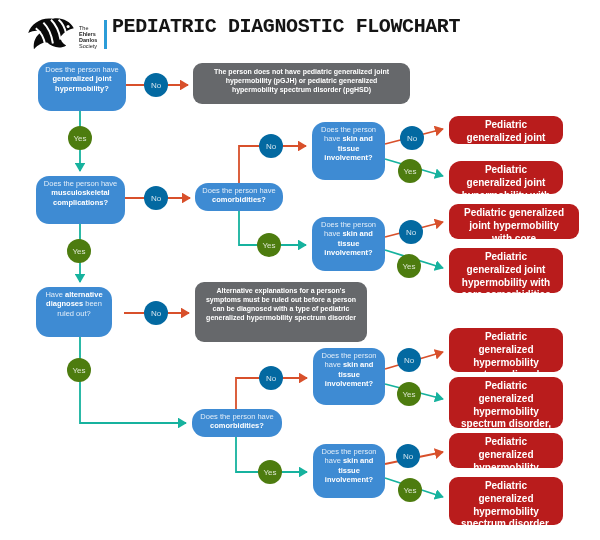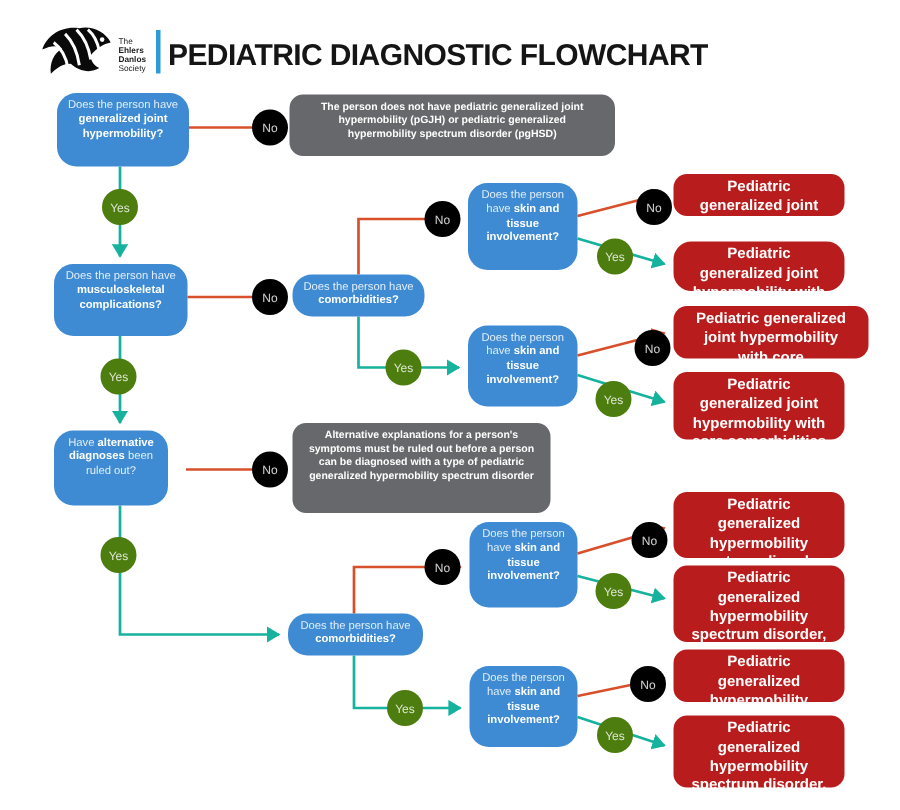--- a/index.html
+++ b/index.html
@@ -7,38 +7,38 @@
     position:relative;width:600px;height:540px;background:#ffffff;overflow:hidden;
     font-family:"Liberation Sans", sans-serif;
   }
   
   .logo-svg{position:absolute;left:26px;top:15px;width:50px;height:38px;}
   .org-text{position:absolute;left:79px;top:25px;font-size:5.5px;line-height:6px;color:#1a1a1a;}
   .org-text .b{font-weight:bold;}
   .org-text span{display:block;}
   .hdr-divider{position:absolute;left:104px;top:20px;width:3px;height:29px;background:#2b9cd8;}
   .page-title{
-    position:absolute;left:112px;top:26px;font-size:20px;font-weight:900;color:#151515;
-    letter-spacing:-0.4px;white-space:nowrap;
+    position:absolute;left:112px;top:15px;font-size:20px;font-weight:900;color:#151515;
+    letter-spacing:-0.4px;white-space:nowrap;font-family:Liberation Mono, monospace;
   }
   
   .node{position:absolute;display:flex;align-items:flex-start;justify-content:center;
         text-align:center;box-sizing:border-box;color:#fff;}
   .qbox{background:#3e8bd3;border-radius:13px;font-size:7.5px;line-height:1.25;padding:3px 7px;}
   .qbox .nrm{color:rgba(255,255,255,.85);font-weight:normal;}
   .qbox .bld{color:#ffffff;font-weight:bold;}
   .qbox .blk{display:block;}
   .graybox{background:#66686b;border-radius:9px;font-size:7px;font-weight:bold;
            line-height:1.3;padding:4px 10px;color:#fff;}
   .outbox{background:#b91c1c;border-radius:9px;font-size:10px;font-weight:bold;
           line-height:1.28;padding:3px 9px;color:#fff;}
   .circle{position:absolute;width:24px;height:24px;border-radius:50%;
           display:flex;align-items:center;justify-content:center;
           font-size:8px;color:rgba(255,255,255,.82);}
-  .circle.no{background:#000000;margin-left:24px;}
+  .circle.no{background:#0369a1;}
   .circle.yes{background:#4d7c0f;}
   
   #wires{position:absolute;left:0;top:0;width:600px;height:540px;}
   .w-no{stroke:#d8502b;stroke-width:1.8;fill:none;}
   .w-yes{stroke:#16b29e;stroke-width:1.8;fill:none;}
 </style>
 </head>
 <body>
 
 <div id="canvas">

